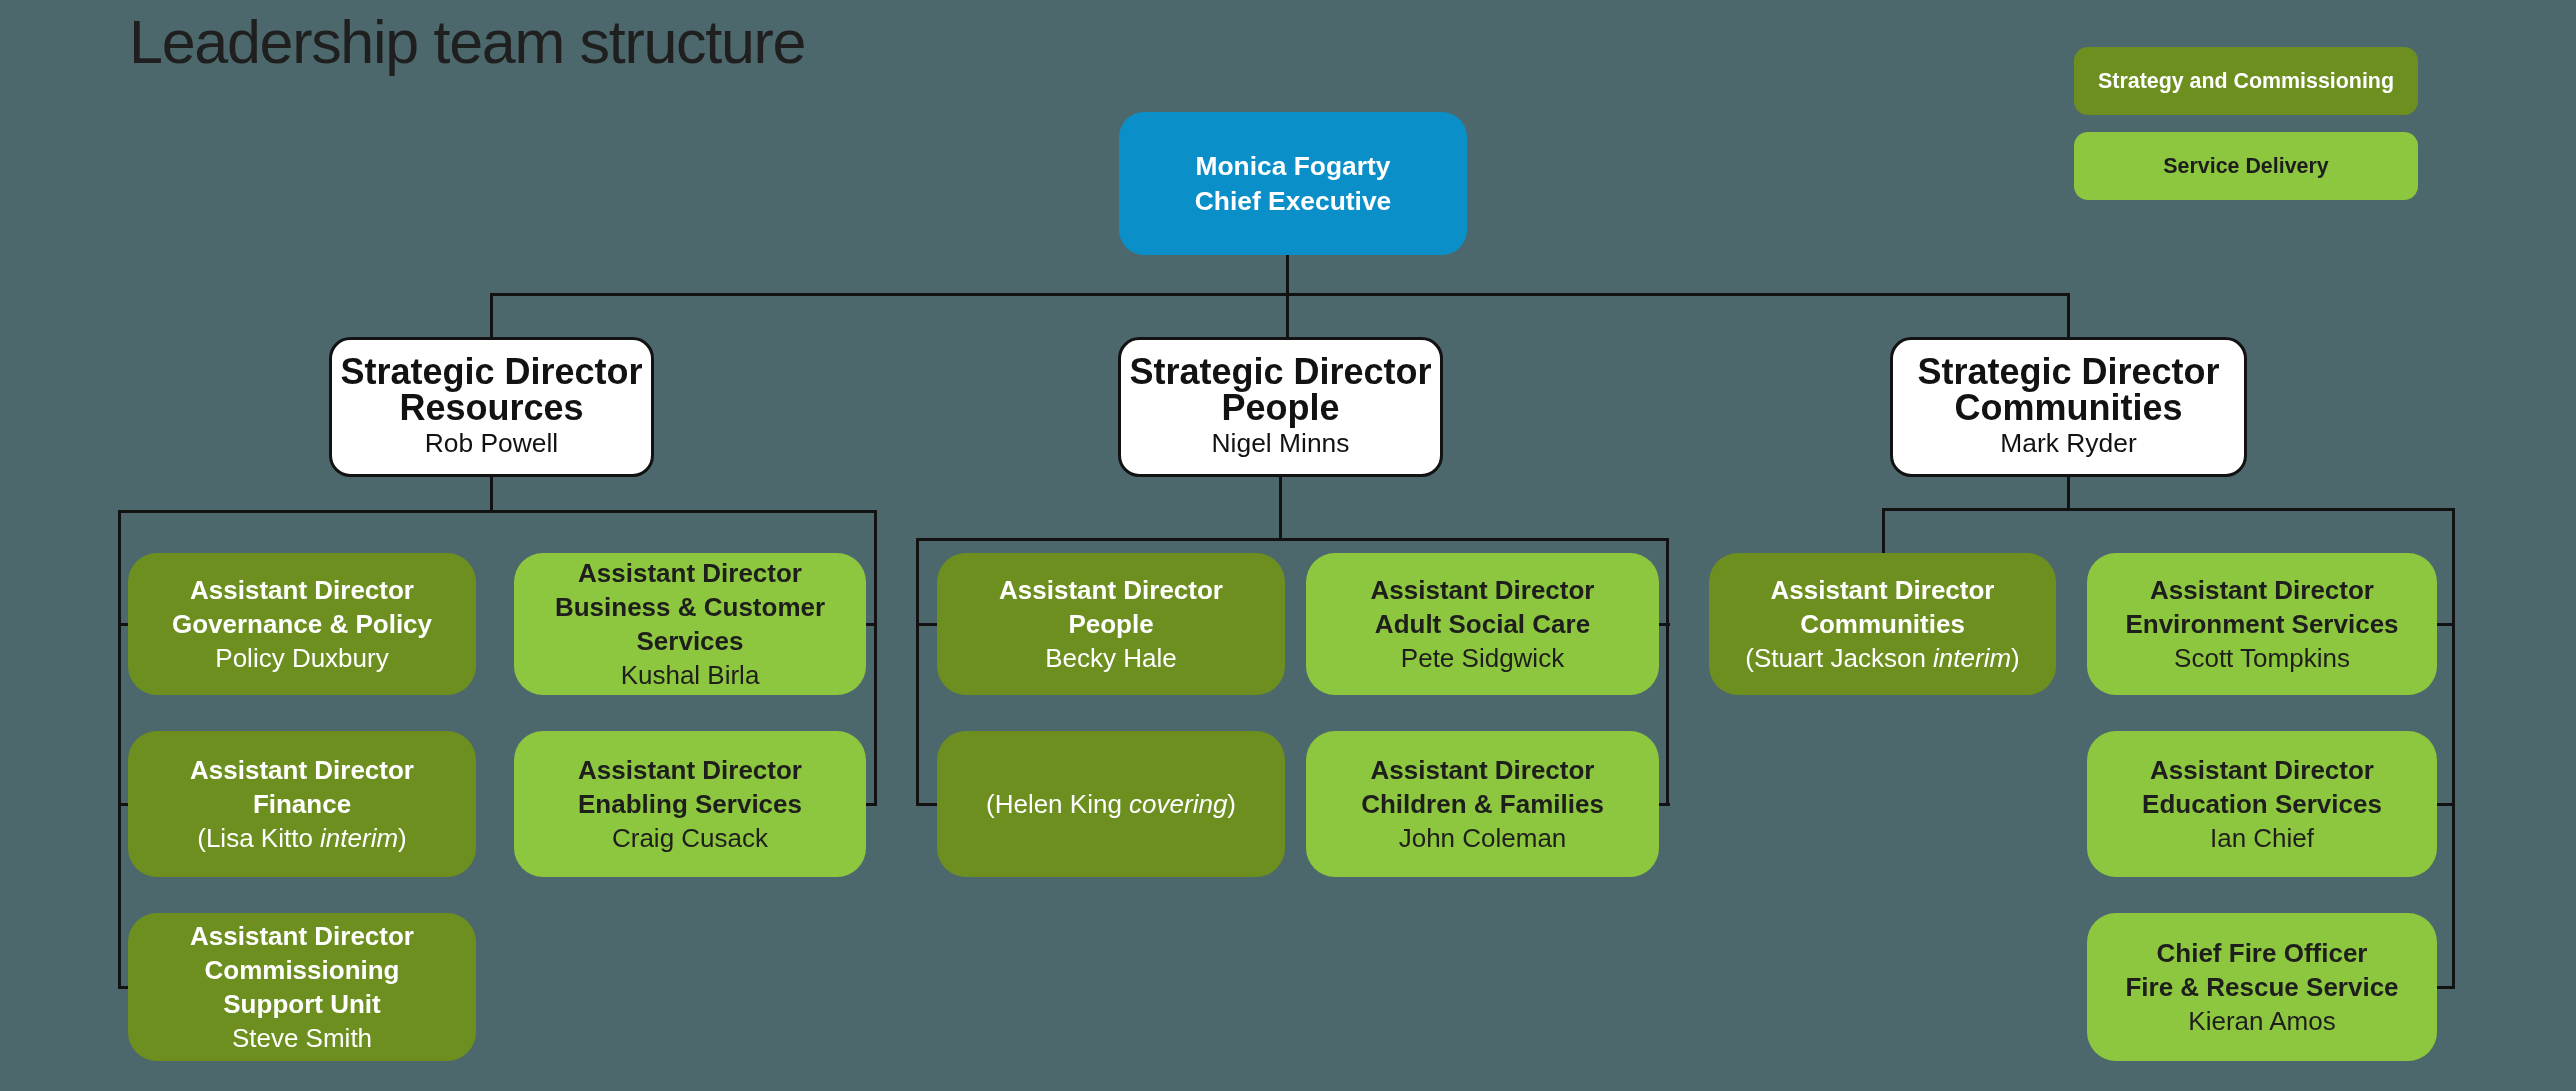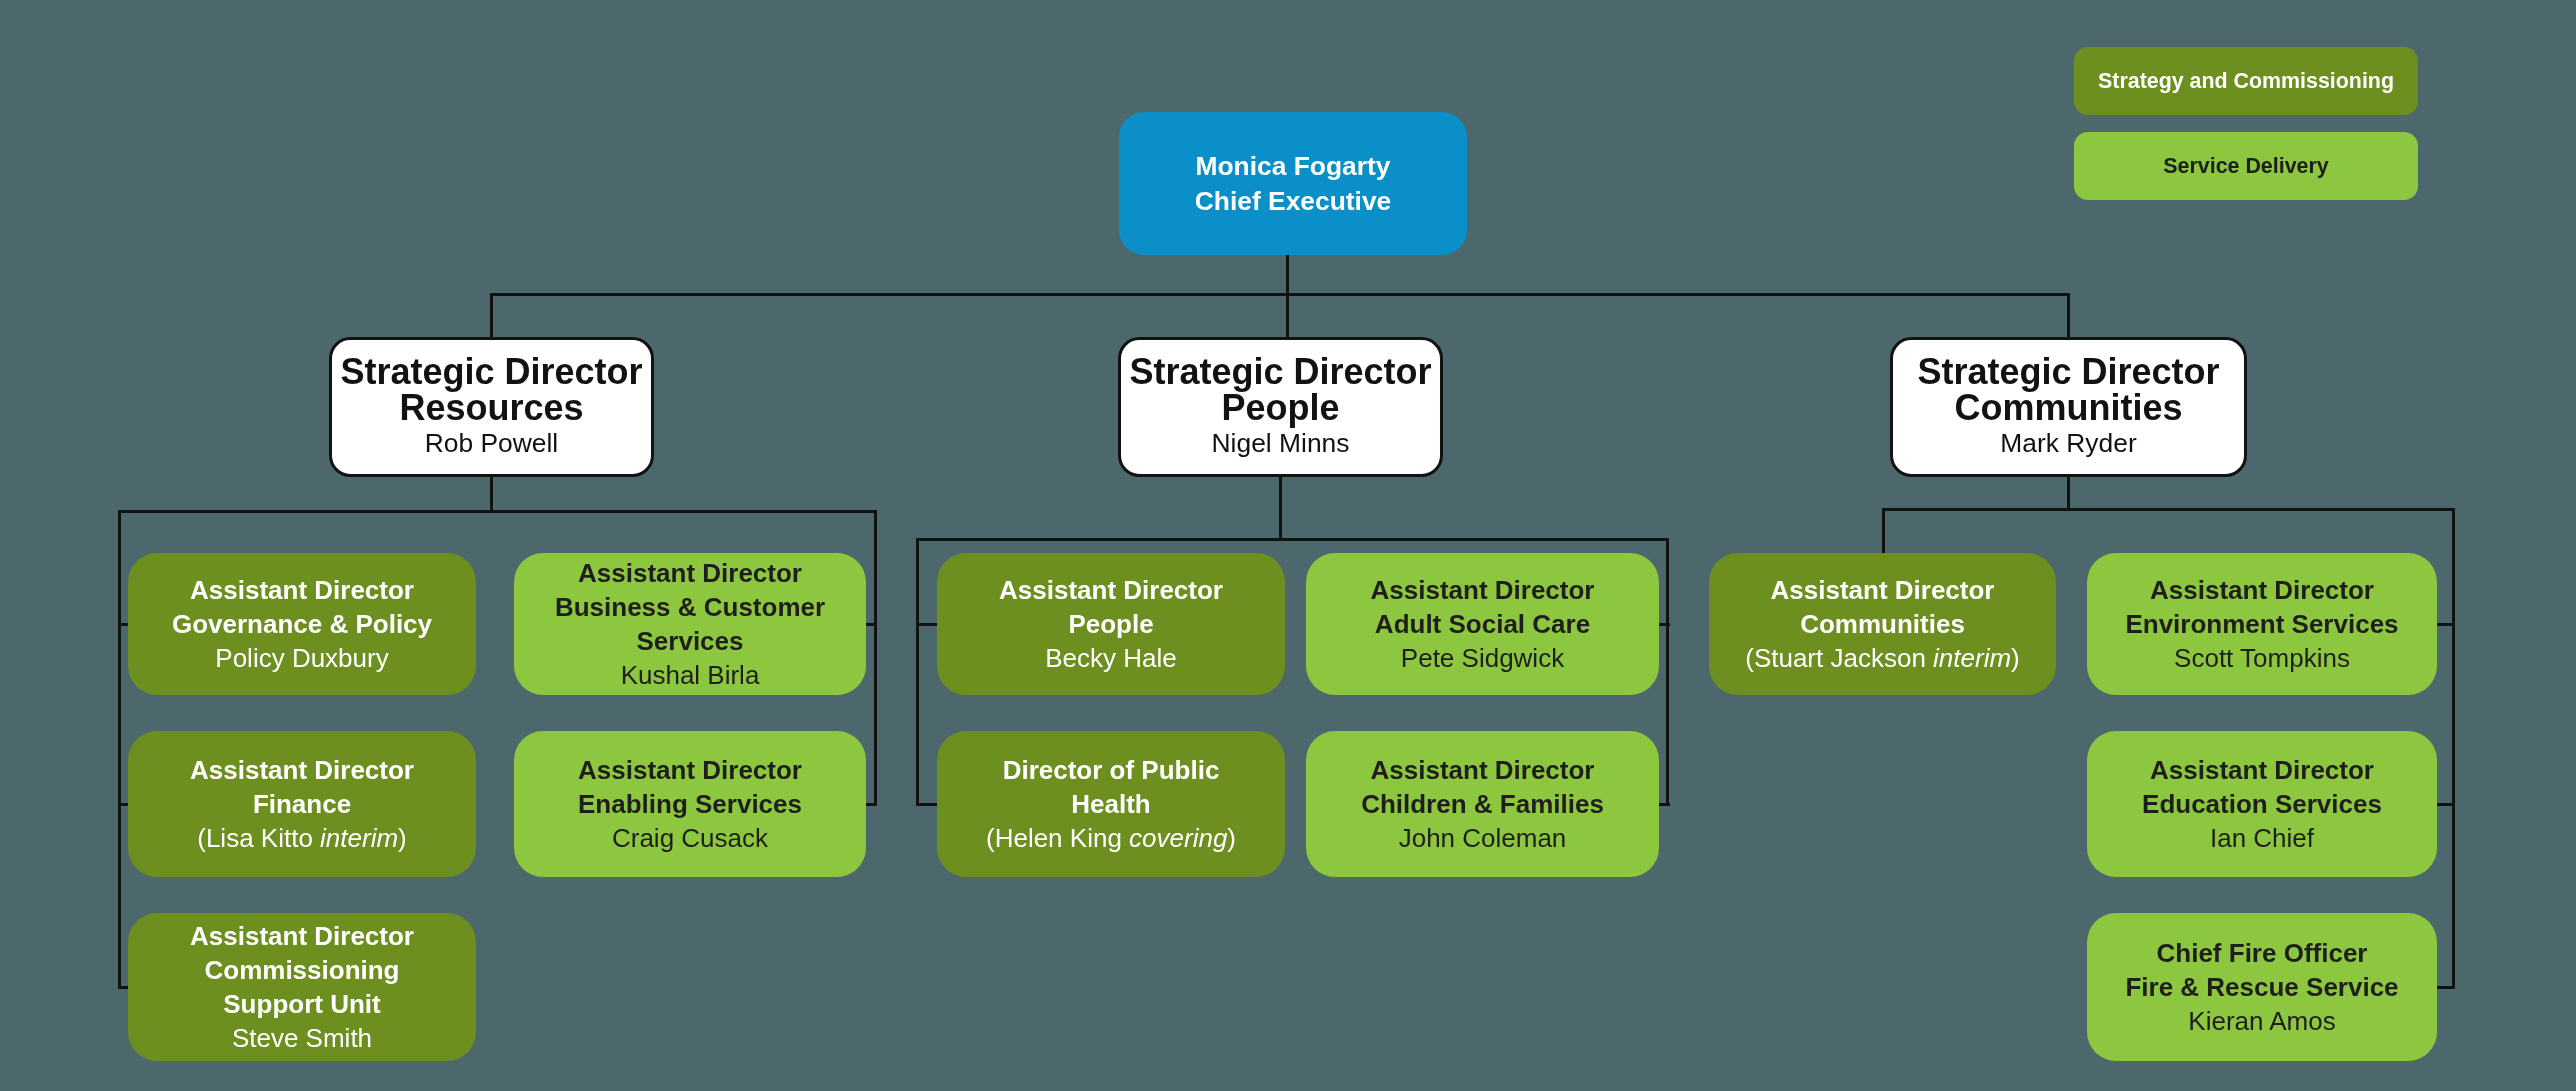--- a/index.html
+++ b/index.html
@@ -49,20 +49,21 @@
     font-weight:700;font-size:21.4px;
   }
   .legend.dark{top:47px;background:#6d8f20;color:#ffffff;}
   .legend.light{top:132px;background:#8dc63f;color:#1d1d1d;}
 </style>
 </head>
 <body>
 
 <div id="canvas">
 
+  <h1 class="page-title">Leadership team structure</h1>
 
   <div class="legend dark">Strategy and Commissioning</div>
   <div class="legend light">Service Delivery</div>
 
   <div class="ln" style="left:1286px;top:255px;width:3.1px;height:85px;"></div>
   <div class="ln" style="left:490px;top:293px;width:1580px;height:3.1px;"></div>
   <div class="ln" style="left:490px;top:293px;width:3.1px;height:47px;"></div>
   <div class="ln" style="left:2067px;top:293px;width:3.1px;height:47px;"></div>
 
   <div class="ln" style="left:490px;top:476px;width:3.1px;height:36px;"></div>
@@ -145,22 +146,20 @@
     <div class="btitle">Assistant Director
 People</div>
     <div class="bname">Becky Hale</div>
   </div>
   <div class="box sub light" style="left:1306px;top:553px;width:353px;height:142px;">
     <div class="btitle">Assistant Director
 Adult Social Care</div>
     <div class="bname">Pete Sidgwick</div>
   </div>
   <div class="box sub dark" style="left:937px;top:731px;width:348px;height:146px;">
-    <div class="btitle">Director of Public
-Health</div>
     <div class="bname"><span>(Helen King </span><span class="it">covering</span><span>)</span></div>
   </div>
   <div class="box sub light" style="left:1306px;top:731px;width:353px;height:146px;">
     <div class="btitle">Assistant Director
 Children &amp; Families</div>
     <div class="bname">John Coleman</div>
   </div>
 
   <div class="box sub dark" style="left:1709px;top:553px;width:347px;height:142px;">
     <div class="btitle">Assistant Director

